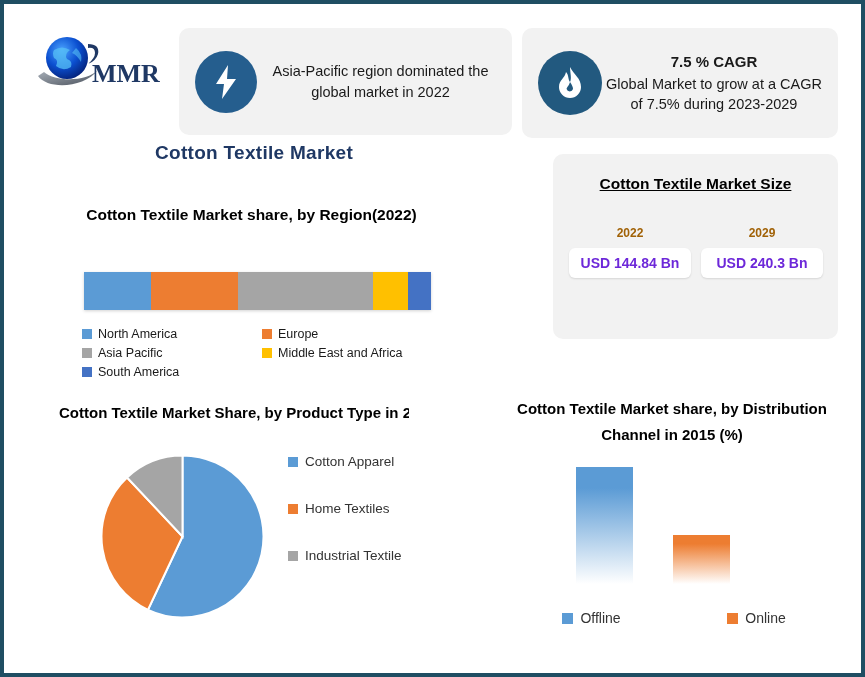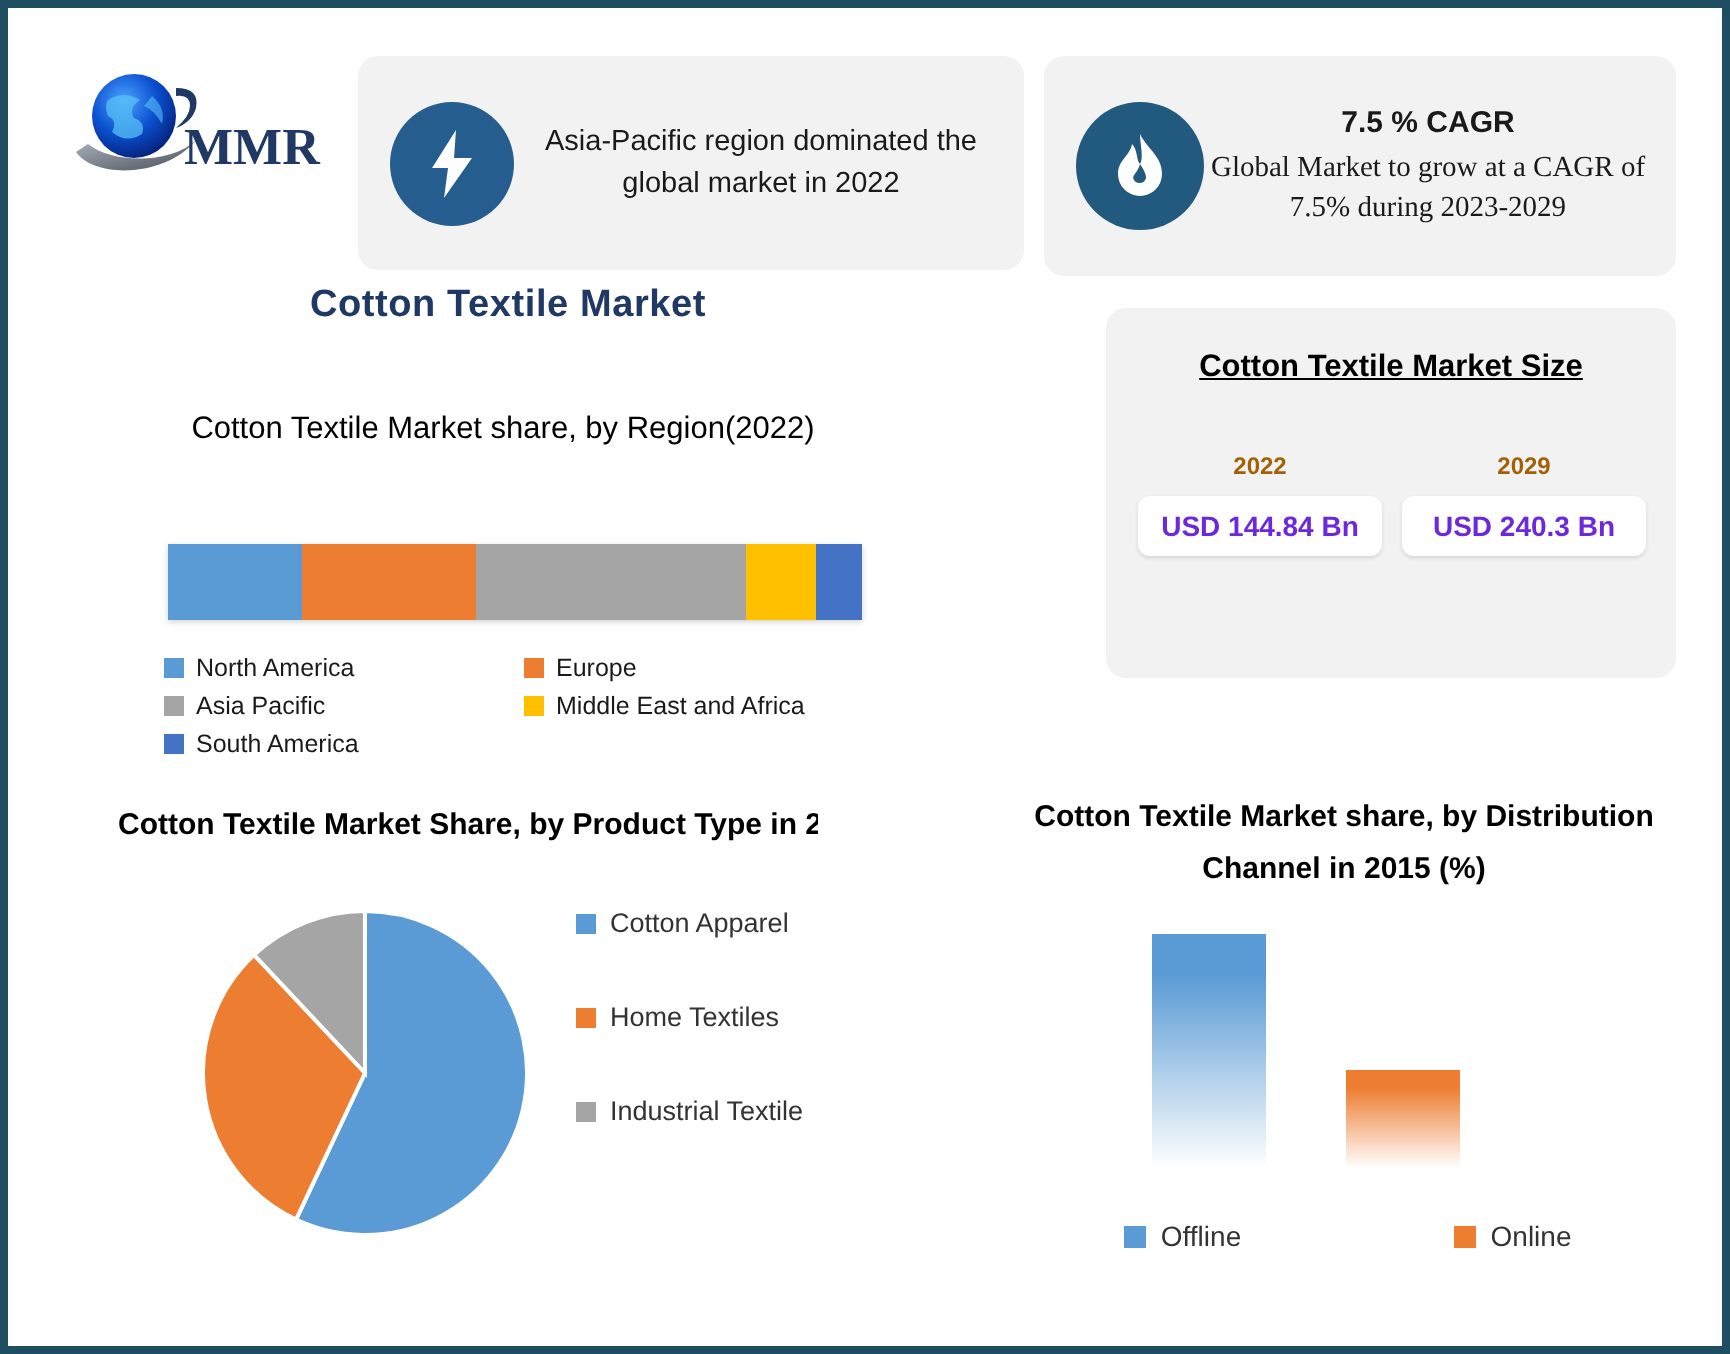--- a/index.html
+++ b/index.html
@@ -25,32 +25,32 @@
   .circle-icon{
     flex:0 0 auto;width:62px;height:62px;border-radius:50%;
     background:#255e8e;display:flex;align-items:center;justify-content:center;
   }
   #card-cagr .circle-icon{width:64px;height:64px;background:#22597f;}
   .circle-icon svg{display:block;}
 
   .card-text{flex:1 1 auto;text-align:center;color:#1a1a1a;}
   #region-text{font-size:14.5px;line-height:21px;padding-left:6px;}
   #cagr-title{font-size:15px;font-weight:bold;line-height:20px;margin-bottom:2px;}
-  #cagr-body{font-size:14.5px;line-height:20px;font-family:Liberation Serif, serif;}
+  #cagr-body{font-size:14.5px;line-height:20px;}
 
   
   #main-title{
     position:absolute;left:60px;top:138px;width:380px;text-align:center;
     font-size:19px;font-weight:bold;color:#1f3864;letter-spacing:.3px;
   }
 
   
   #region-chart-title{
     position:absolute;left:50px;top:198px;width:395px;text-align:center;
-    font-size:15.5px;font-weight:normal;color:#000;line-height:25px;
+    font-size:15.5px;font-weight:bold;color:#000;line-height:25px;
   }
   #stacked-bar{
     position:absolute;left:80px;top:268px;width:347px;height:38px;display:flex;
     box-shadow:0 1px 3px rgba(0,0,0,.18);
   }
   #stacked-bar .seg{height:100%;}
 
   #region-legend{
     position:absolute;left:78px;top:320px;width:360px;
     display:flex;flex-wrap:wrap;font-size:12.5px;color:#1a1a1a;

